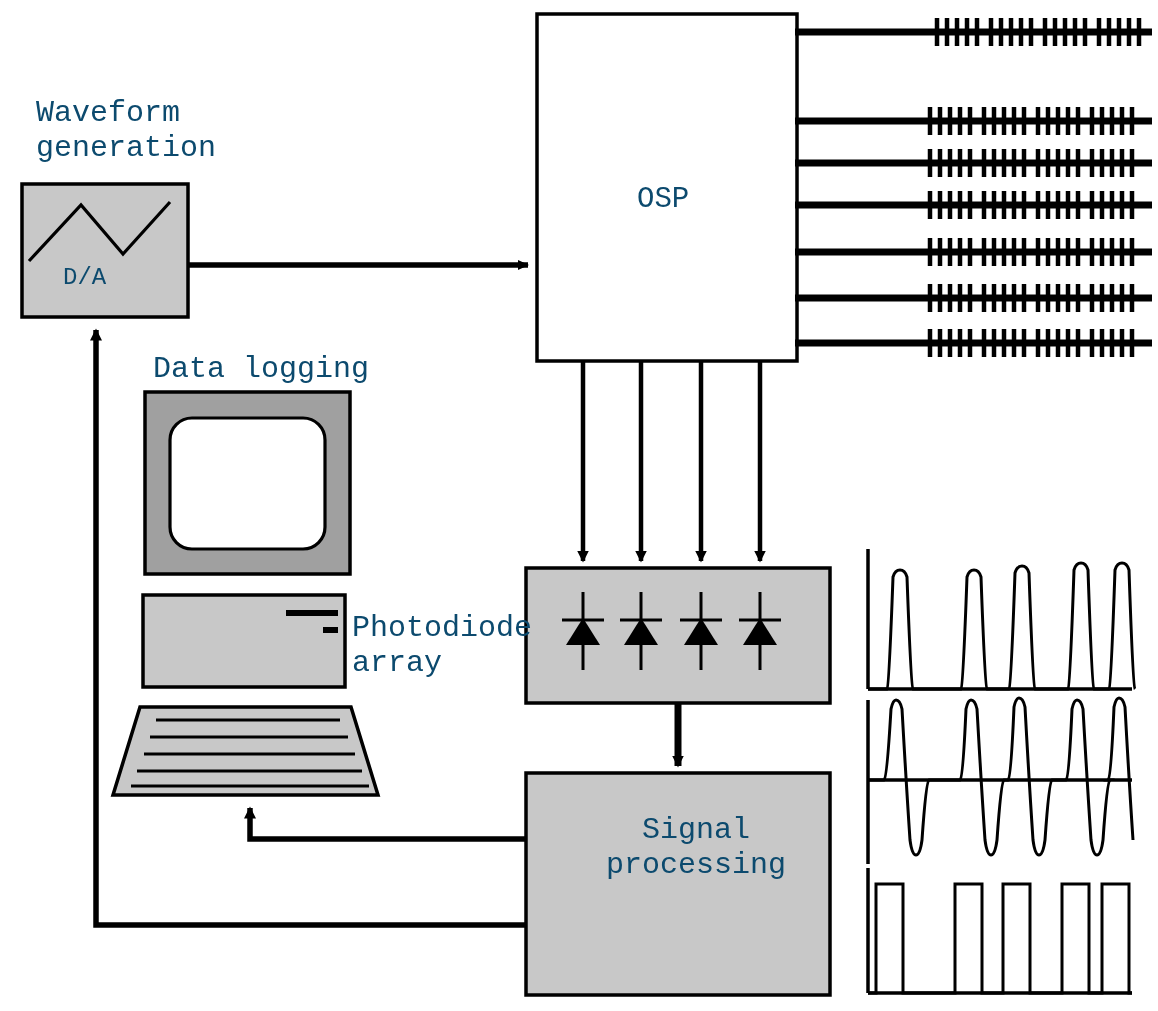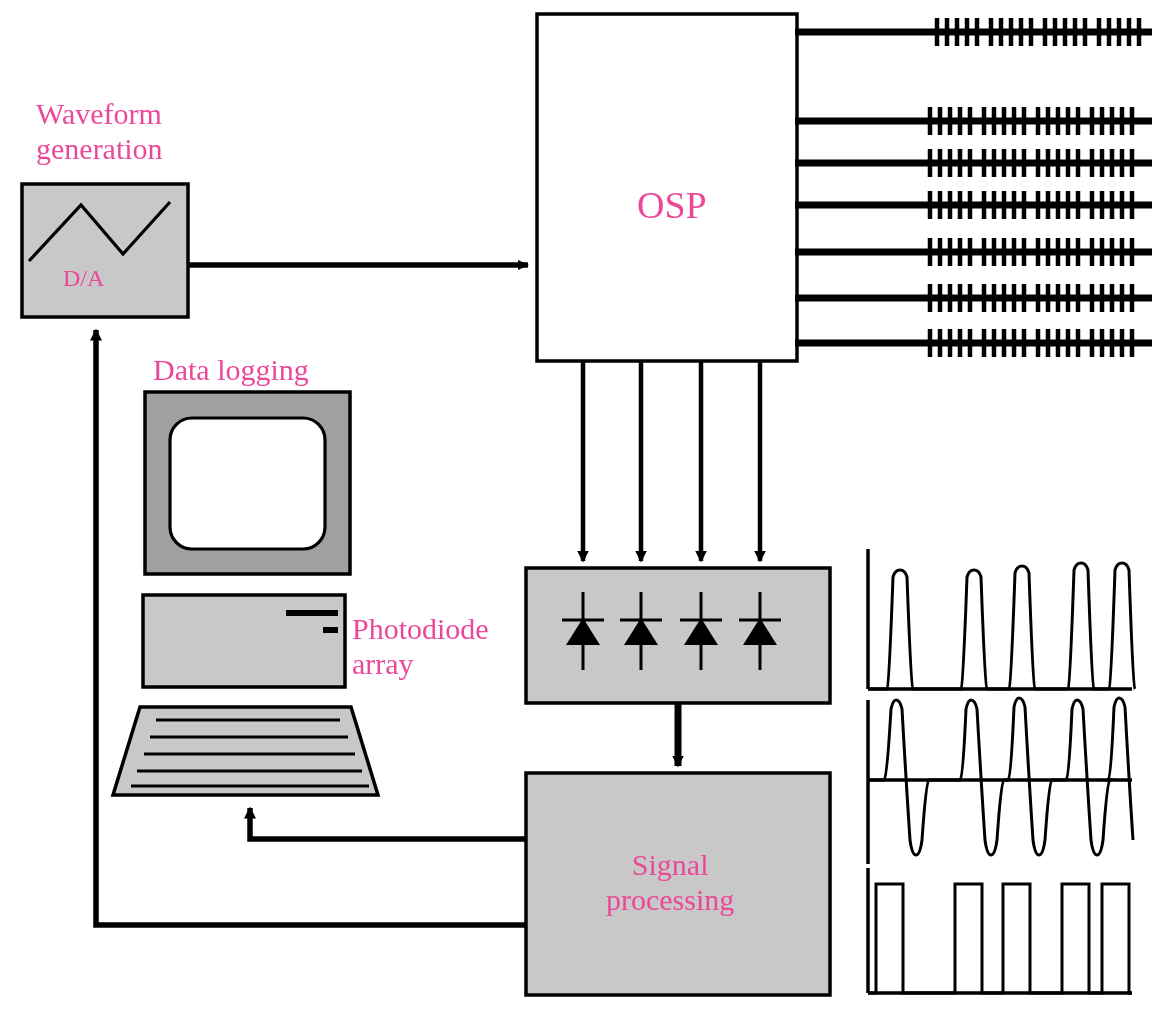--- a/index.html
+++ b/index.html
@@ -18,32 +18,32 @@
   }
   svg.layer {
     position: absolute;
     left: 0;
     top: 0;
     width: 1158px;
     height: 1011px;
   }
   .lbl {
     position: absolute;
-    color: #ec4899;
-    font-family: Liberation Serif, serif;
+    color: #0c4a6e;
+    font-family: Liberation Mono, monospace;
     line-height: 1.18;
     white-space: pre-line;
   }
   #lbl-waveform   { left: 36px;  top: 96px;  font-size: 30px; }
   #lbl-datalog    { left: 153px; top: 352px; font-size: 30px; }
   #lbl-photodiode { left: 352px; top: 611px; font-size: 30px; }
   #lbl-sensor     { left: 898px; top: 384px; font-size: 30px; }
-  #lbl-osp        { left: 637px; top: 183px; font-size: 38px; }
+  #lbl-osp        { left: 637px; top: 183px; font-size: 29px; }
   #lbl-da         { left: 63px;  top: 264px; font-size: 24px; }
-  #lbl-signal     { left: 606px; top: 847px; font-size: 30px; text-align: center; }
+  #lbl-signal     { left: 606px; top: 813px; font-size: 30px; text-align: center; }
 </style>
 </head>
 <body>
 
 <div id="root">
 
   <svg class="layer" viewBox="0 0 1158 1011">
     <defs>
       <marker id="arrowRight" markerWidth="12" markerHeight="12" refX="10" refY="5" orient="auto" markerUnits="userSpaceOnUse">
         <path d="M0,0 L11,5 L0,10 z" fill="#000"></path>

